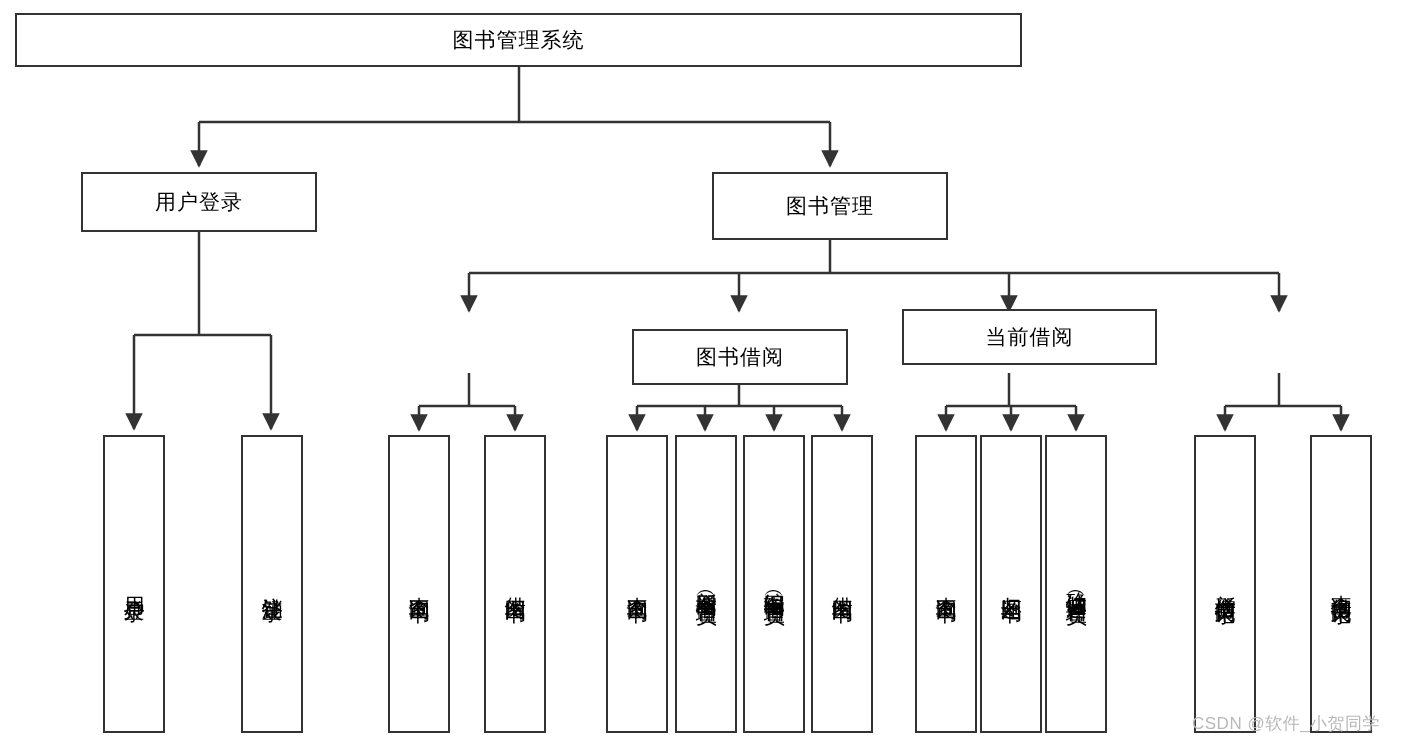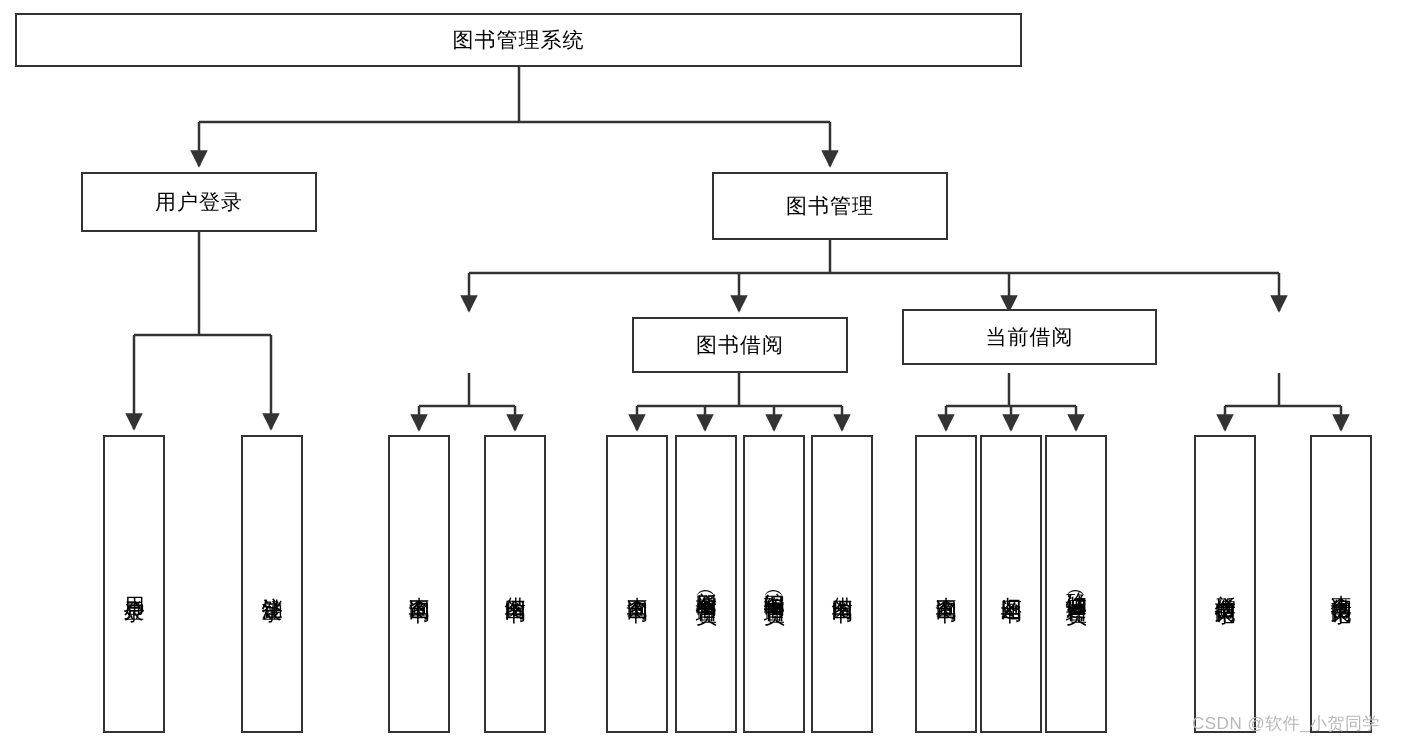--- a/index.html
+++ b/index.html
@@ -121,21 +121,21 @@
     <span>图书管理系统</span>
   </div>
 
   <div class="node horiz" style="left:81px; top:172px; width:236px; height:60px;">
     <span>用户登录</span>
   </div>
   <div class="node horiz" style="left:712px; top:172px; width:236px; height:68px;">
     <span>图书管理</span>
   </div>
 
-  <div class="node horiz" style="left:632px; top:317px; width:216px; height:56px;">
+  <div class="node horiz" style="left:632px; top:329px; width:216px; height:56px;">
     <span>图书借阅</span>
   </div>
   <div class="node horiz" style="left:902px; top:309px; width:255px; height:56px;">
     <span>当前借阅</span>
   </div>
 
   <div class="node vert" style="left:103px; top:435px; width:62px; height:298px;">
     <span>用户登录</span>
   </div>
   <div class="node vert" style="left:241px; top:435px; width:62px; height:298px;">

